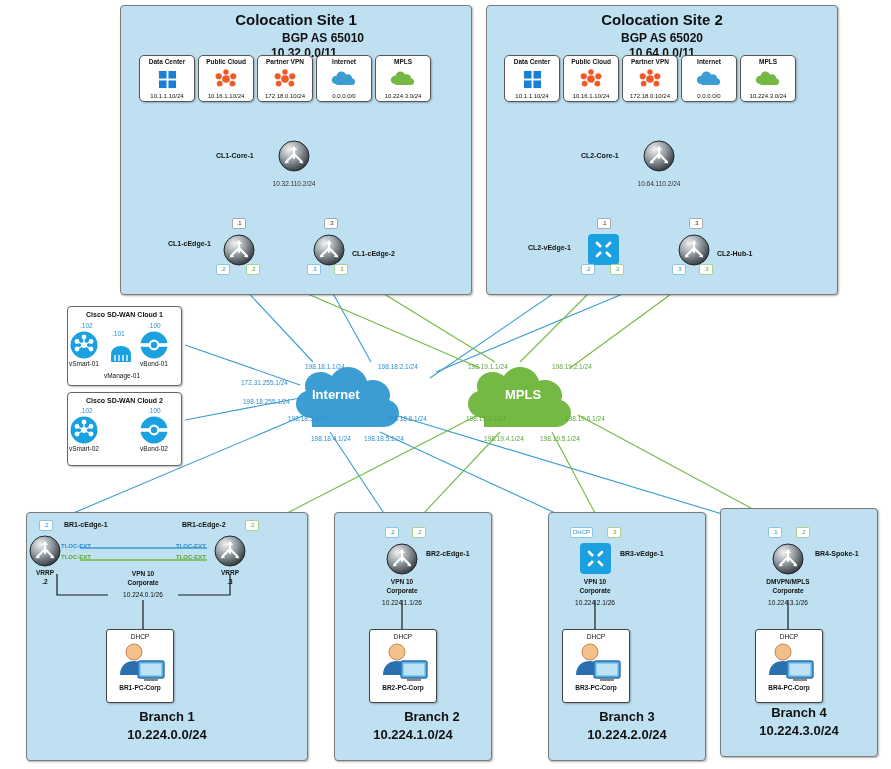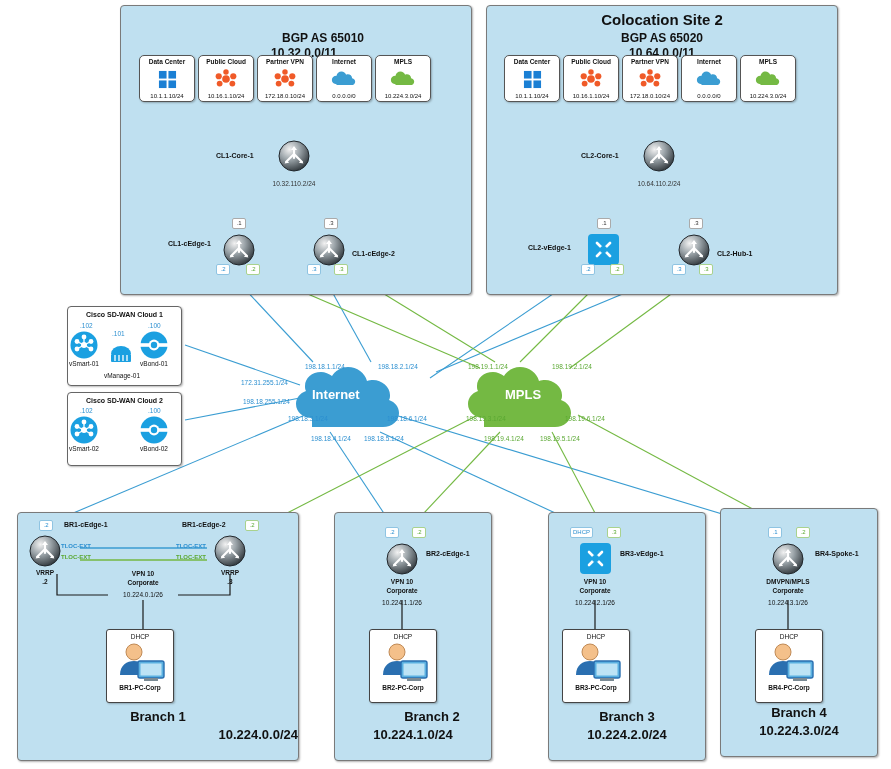--- a/index.html
+++ b/index.html
@@ -100,20 +100,21 @@
       <path d="M612,270 L520,362"></path>
       <path d="M704,270 L570,368"></path>
       <path d="M478,415 L258,528"></path>
       <path d="M500,432 L408,530"></path>
       <path d="M552,432 L604,530"></path>
       <path d="M578,415 L788,528"></path>
     </g>
   </svg>
 
   <div class="site" style="left:120px;top:5px;width:350px;height:288px;">
+    <div class="site-title" style="top:5px;font-size:15px;">Colocation Site 1</div>
     <div class="site-title" style="top:25px;font-size:12px;margin-left:27px;">BGP AS 65010</div>
     <div class="site-title" style="top:40px;font-size:12px;margin-left:8px;">10.32.0.0/11</div>
   </div>
 
   <div class="nbox" style="left:139px;top:55px;width:54px;height:45px;">
     <div class="cap">Data Center</div>
     <div class="glyph">
       <svg width="19" height="19" viewBox="0 0 20 20">
           <rect x="1" y="1" width="8" height="8" fill="#1a7fd4"></rect>
           <rect x="11" y="1" width="8" height="8" fill="#1a7fd4"></rect>
@@ -463,23 +464,23 @@
   <div class="cloudlabel blue" style="left:311px;top:435px;">198.18.4.1/24</div>
   <div class="cloudlabel blue" style="left:364px;top:435px;">198.18.5.1/24</div>
 
   <div class="cloudlabel green" style="left:468px;top:363px;">198.19.1.1/24</div>
   <div class="cloudlabel green" style="left:552px;top:363px;">198.19.2.1/24</div>
   <div class="cloudlabel green" style="left:466px;top:415px;">198.19.3.1/24</div>
   <div class="cloudlabel green" style="left:565px;top:415px;">198.19.6.1/24</div>
   <div class="cloudlabel green" style="left:484px;top:435px;">198.19.4.1/24</div>
   <div class="cloudlabel green" style="left:540px;top:435px;">198.19.5.1/24</div>
 
-  <div class="site" style="left:17px;top:512px;width:280px;height:247px;">
+  <div class="site" style="left:26px;top:512px;width:280px;height:247px;">
     <div class="brtitle" style="top:196px;">Branch 1</div>
-    <div class="brtitle" style="top:214px;text-align:right;">10.224.0.0/24</div>
+    <div class="brtitle" style="top:214px;">10.224.0.0/24</div>
   </div>
   <svg style="position:absolute;left:12px;top:512px;width:280px;height:247px;" viewBox="0 0 280 247">
     <g stroke="#3b9dd2" stroke-width="1.3">
         <path d="M68 36 L195 36"></path>
       </g>
     <g stroke="#74b943" stroke-width="1.3">
         <path d="M68 48 L195 48"></path>
       </g>
     <g stroke="#1a1a1a" stroke-width="1.2" fill="none">
       <path d="M45 62 L45 83 L96 83"></path>

